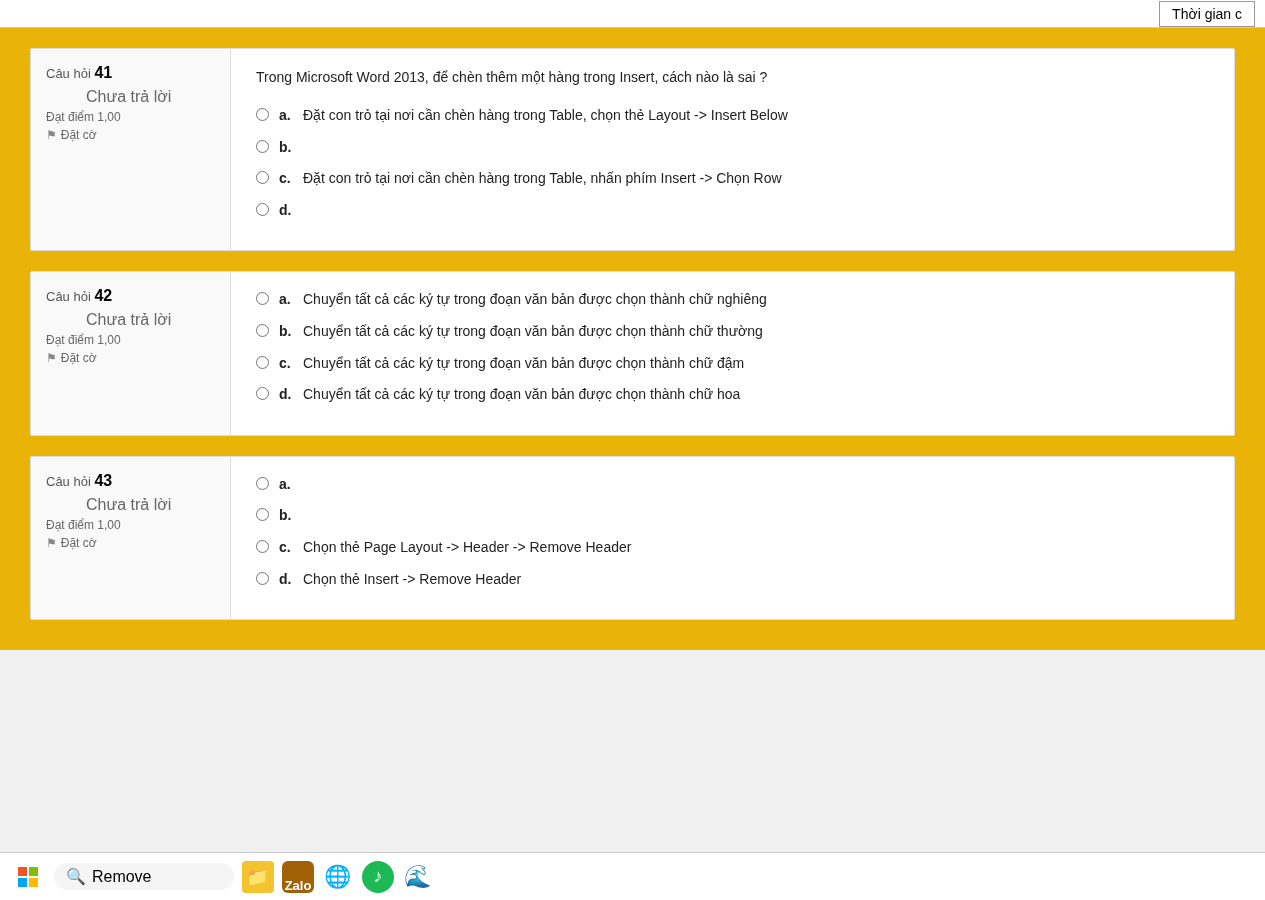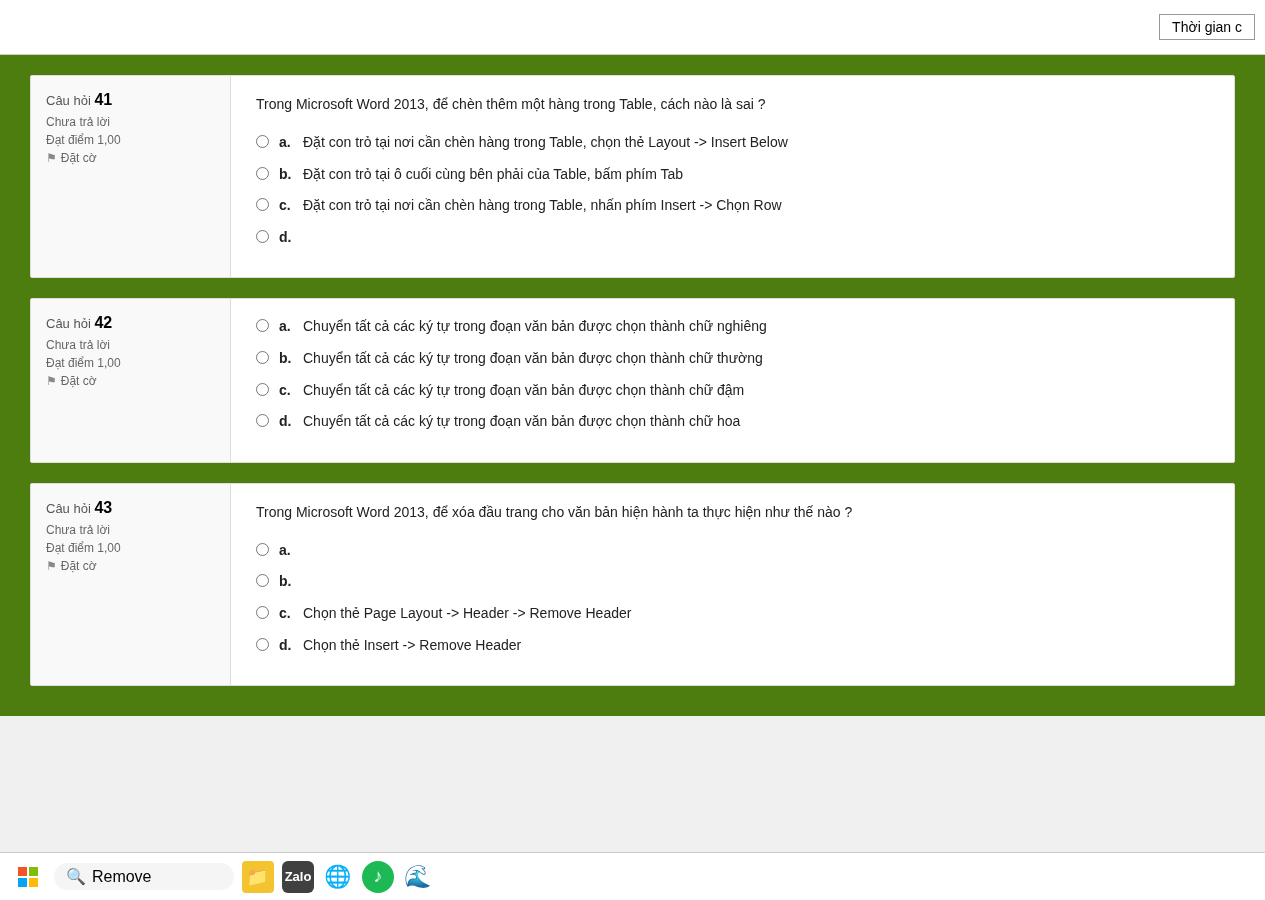--- a/index.html
+++ b/index.html
@@ -7,38 +7,38 @@
       font-family: 'Segoe UI', Arial, sans-serif;
       background: #f0f0f0;
       width: 1265px;
       min-height: 900px;
       overflow-x: hidden;
     }
 
     
     .top-bar {
       background: #fff;
-      height: 55px;
+      height: 28px;
       display: flex;
       justify-content: flex-end;
       align-items: center;
       border-bottom: 1px solid #ccc;
       padding-right: 10px;
     }
     .timer-box {
       border: 1px solid #999;
       padding: 4px 12px;
       font-size: 14px;
       background: #fff;
     }
 
     
     .main-content {
       padding: 20px 30px 10px 30px;
-      background: #4d7c0f;
+      background: #eab308;
     }
 
     
     .question-block {
       display: flex;
       background: #fff;
       margin-bottom: 20px;
       border: 1px solid #ddd;
       border-radius: 2px;
     }
@@ -55,23 +55,24 @@
       font-size: 13px;
       color: #555;
       margin-bottom: 6px;
     }
     .question-number strong {
       font-size: 16px;
       font-weight: bold;
       color: #000;
     }
     .question-status {
-      font-size: 12px;
+      font-size: 16px;
       color: #666;
       margin-bottom: 4px;
+      margin-left: 40px;
     }
     .question-score {
       font-size: 12px;
       color: #666;
       margin-bottom: 4px;
     }
     .question-flag {
       font-size: 12px;
       color: #666;
       display: flex;
@@ -172,31 +173,30 @@
 
   <div id="questions-container">
       <div class="question-block">
         <div class="question-sidebar">
           <div class="question-number">Câu hỏi <strong>41</strong></div>
           <div class="question-status">Chưa trả lời</div>
           <div class="question-score">Đạt điểm 1,00</div>
           <div class="question-flag"><span style="color:#888;">⚑</span> Đặt cờ</div>
         </div>
         <div class="question-body">
-          <div class="question-text">Trong Microsoft Word 2013, để chèn thêm một hàng trong Table, cách nào là sai ?</div>
+          <div class="question-text">Trong Microsoft Word 2013, để chèn thêm một hàng trong Insert, cách nào là sai ?</div>
           <ul class="options-list">
             <li class="option-item">
               <input type="radio" name="question-q41" class="option-radio" style="">
               <span class="option-label">a.</span>
               <span>Đặt con trỏ tại nơi cần chèn hàng trong Table, chọn thẻ Layout -&gt; Insert Below</span>
             </li>
             <li class="option-item">
               <input type="radio" name="question-q41" class="option-radio" style="">
               <span class="option-label">b.</span>
-              <span>Đặt con trỏ tại ô cuối cùng bên phải của Table, bấm phím Tab</span>
             </li>
             <li class="option-item">
               <input type="radio" name="question-q41" class="option-radio" style="">
               <span class="option-label">c.</span>
               <span>Đặt con trỏ tại nơi cần chèn hàng trong Table, nhấn phím Insert -&gt; Chọn Row</span>
             </li>
             <li class="option-item">
               <input type="radio" name="question-q41" class="option-radio" style="">
               <span class="option-label">d.</span>
             </li>
@@ -236,21 +236,20 @@
         </div>
       </div>
       <div class="question-block">
         <div class="question-sidebar">
           <div class="question-number">Câu hỏi <strong>43</strong></div>
           <div class="question-status">Chưa trả lời</div>
           <div class="question-score">Đạt điểm 1,00</div>
           <div class="question-flag"><span style="color:#888;">⚑</span> Đặt cờ</div>
         </div>
         <div class="question-body">
-          <div class="question-text">Trong Microsoft Word 2013, để xóa đầu trang cho văn bản hiện hành ta thực hiện như thế nào ?</div>
           <ul class="options-list">
             <li class="option-item">
               <input type="radio" name="question-q43" class="option-radio" style="">
               <span class="option-label">a.</span>
             </li>
             <li class="option-item">
               <input type="radio" name="question-q43" class="option-radio" style="">
               <span class="option-label">b.</span>
             </li>
             <li class="option-item">
@@ -280,21 +279,21 @@
     </svg>
   </div>
   <div class="taskbar-search">
     <span>🔍</span>
     <span>Remove</span>
   </div>
 
   <div class="taskbar-icon" style="background:#f4c430;">
     <span>📁</span>
   </div>
-  <div class="taskbar-icon" style="background:#404040; border-radius:6px;">
+  <div class="taskbar-icon" style="background:#a16207; border-radius:6px;align-items:flex-end;">
     <span style="color:#fff; font-size:13px; font-weight:bold;">Zalo</span>
   </div>
   <div class="taskbar-icon">
     <span style="font-size:22px;">🌐</span>
   </div>
   <div class="taskbar-icon" style="background:#1DB954; border-radius:50%;">
     <span style="color:#fff; font-size:18px;">♪</span>
   </div>
   <div class="taskbar-icon">
     <span style="font-size:22px; color:#0078D4;">🌊</span>

